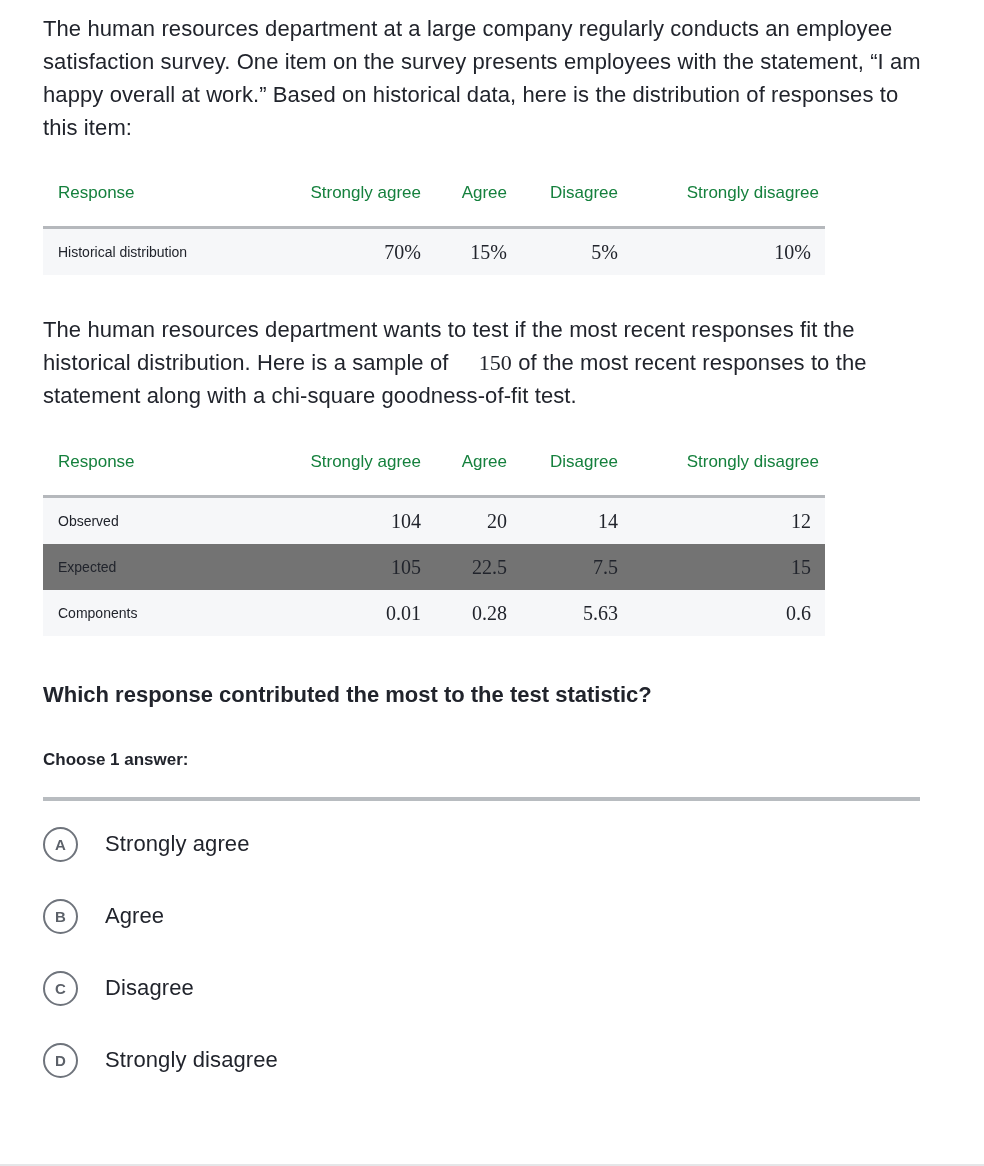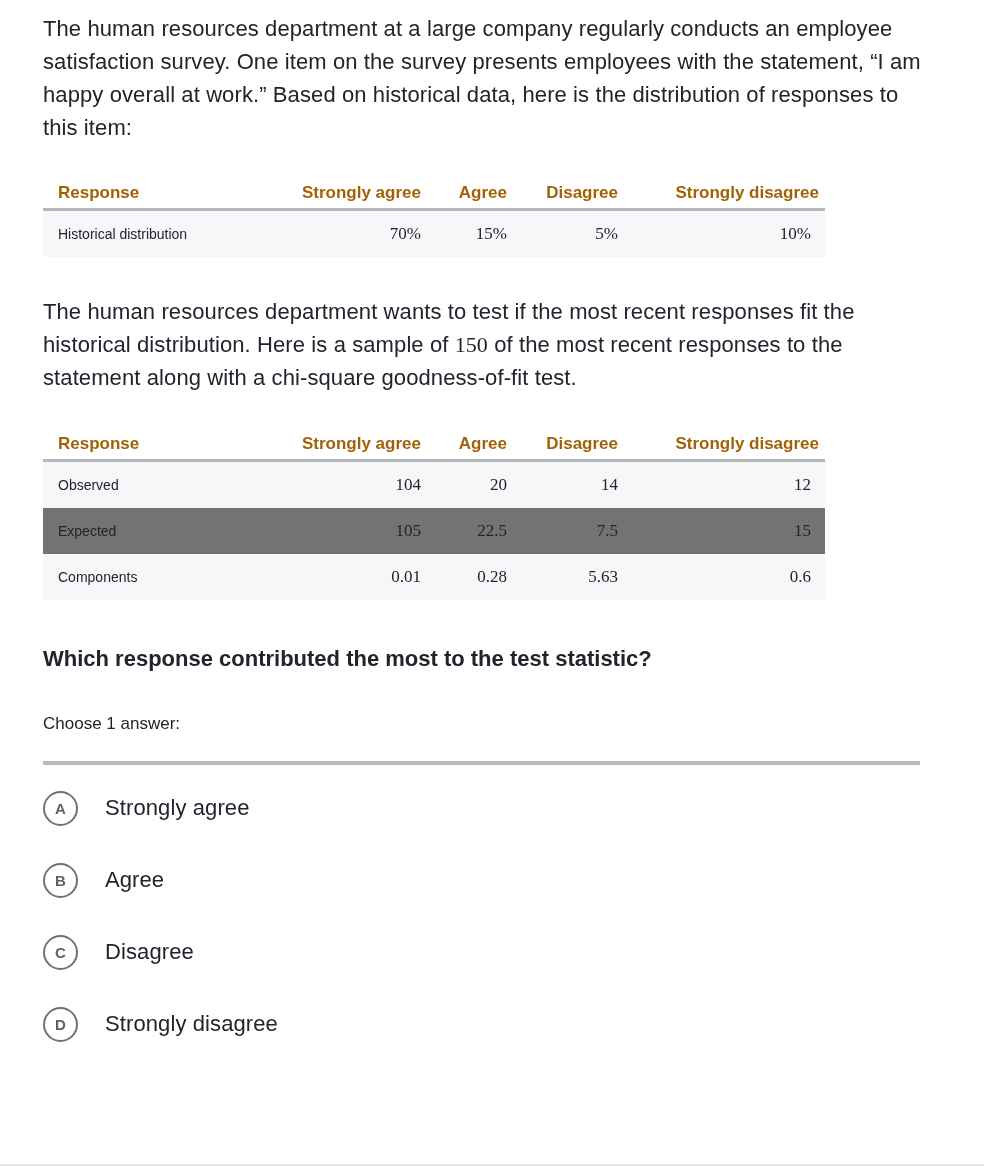--- a/index.html
+++ b/index.html
@@ -18,50 +18,50 @@
     overflow: hidden;
     background: #ffffff;
   }
   .para {
     font-size: 22px;
     line-height: 33px;
     margin: 0;
     max-width: 892px;
     letter-spacing: 0.1px;
   }
-  .math { font-family: "Liberation Serif", serif; }
+  .math { font-family: "Liberation Serif", serif; margin-left: 24px; }
 
   table.ptable {
     border-collapse: collapse;
     table-layout: fixed;
     width: 782px;
   }
   .t1 { margin-top: 34px; }
   .t2 { margin-top: 35px; }
   .ptable th {
     font-size: 17px;
-    font-weight: bold;
-    color: #a16207;
+    font-weight: normal;
+    color: #15803d;
     text-align: right;
-    padding: 4px 6px 5px 0;
+    padding: 4px 6px 23px 0;
     border-bottom: 3px solid #b5b8bc;
     line-height: 21px;
     white-space: nowrap;
   }
   .ptable th.c1 { text-align: left; padding-left: 15px; }
   .ptable td { height: 44px; background: #737373; }
   .ptable tr.stripe td { background: #f6f7f9; }
   .ptable td.rowlabel {
     font-size: 14px;
     text-align: left;
     padding-left: 15px;
   }
   .ptable td.num {
     font-family: "Liberation Serif", serif;
-    font-size: 17px;
+    font-size: 20px;
     text-align: right;
     padding-right: 6px;
   }
   .ptable td.num.last { padding-right: 14px; }
   .ptable td.statcell {
     font-family: "Liberation Serif", serif;
     font-size: 21px;
     text-align: left;
     padding-left: 15px;
   }
@@ -69,21 +69,21 @@
   .statcell sup { font-size: 14px; line-height: 0; }
 
   .question-title {
     font-size: 22px;
     font-weight: bold;
     margin: 45px 0 0 0;
     line-height: 28px;
   }
   .choose-label {
     font-size: 17px;
-    font-weight: normal;
+    font-weight: bold;
     margin-top: 41px;
   }
   .divider {
     width: 877px;
     height: 4px;
     background: #b8bcc0;
     margin-top: 27px;
   }
   .choices { margin-top: 21px; }
   .choice {

